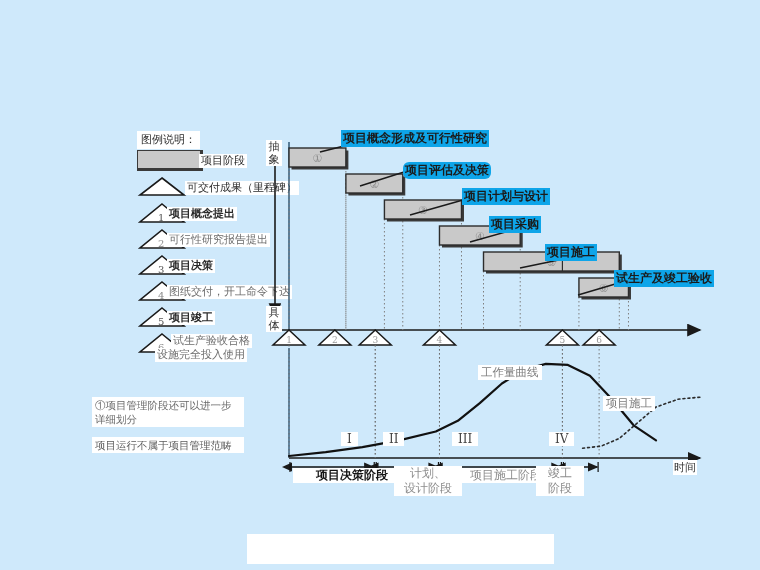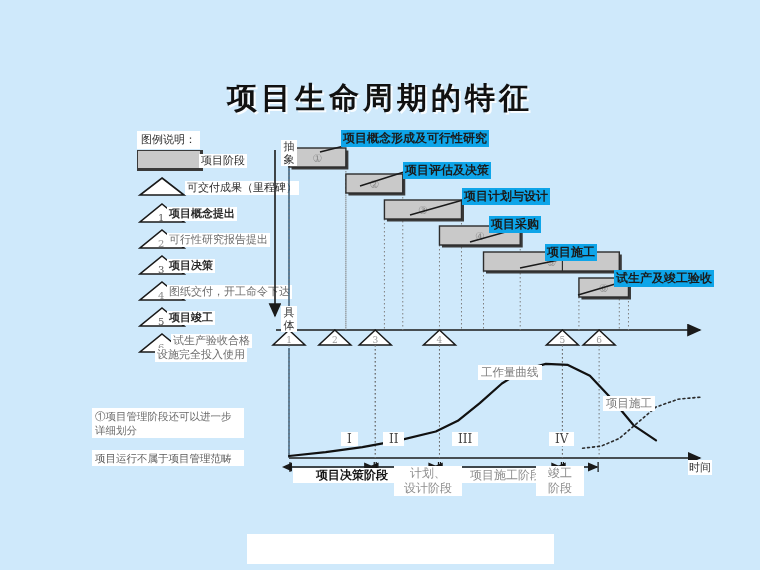--- a/index.html
+++ b/index.html
@@ -34,44 +34,43 @@
   .lg-text.b{font-weight:bold;}
   .swatch{
     width:62px;height:17px;background:#c9c9c9;
     border:1px solid #3a3a3a;border-right-width:3px;border-bottom-width:3px;
     display:inline-block;vertical-align:middle;
   }
   .tri-ic{display:inline-block;vertical-align:middle;}
 
   
   #note{left:92px;top:396px;width:152px;}
-  .note-p{background:#fff;font-size:10.5px;line-height:14px;color:#6a6a6a;padding:1px 3px;margin:12px 0 10px 0;}
+  .note-p{background:#fff;font-size:10.5px;line-height:14px;color:#6a6a6a;padding:1px 3px;margin:1px 0 10px 0;}
   .note-p.second{color:#5d5d5d;}
 
   
   #bottomplate{left:247px;top:534px;width:307px;height:30px;background:#fff;}
 
   
   #chart{left:0;top:0;}
 
   
   .clab{font-family:"DejaVu Serif","Liberation Serif",serif;font-size:12px;color:#1b1b1b;background:#0ea5e9;padding:0 2px;white-space:nowrap;font-weight:bold;}
-  .axlab{font-family:"DejaVu Serif","Liberation Serif",serif;font-size:11px;color:#333;background:#fff;padding:0 1px;margin-left:15px;}
+  .axlab{font-family:"DejaVu Serif","Liberation Serif",serif;font-size:11px;color:#333;background:#fff;padding:0 1px;}
   .roman{font-family:"DejaVu Serif","Liberation Serif",serif;font-size:12px;color:#444;background:#fff;padding:0 6px;}
   .phase{font-family:"DejaVu Serif","Liberation Serif",serif;font-size:12px;background:#fff;padding:0 3px;text-align:center;line-height:15px;}
   .phase.dark{color:#141414;font-weight:bold;}
   .phase.grey{color:#8d8d8d;}
   .curvelab{font-family:"DejaVu Serif","Liberation Serif",serif;font-size:11.5px;color:#7e7e7e;background:#fff;padding:0 3px;white-space:nowrap;}
 </style>
 </head>
 <body>
 
 <div id="stage">
 
-  <div class="abs" id="title">项目生命周期的特征</div>
 
   <div class="abs" id="legend">
 
     <div class="lg-row" style="height:22px;">
       <span class="lg-title cn">图例说明：</span>
     </div>
 
     <div class="lg-row" style="height:25px;">
       <span class="swatch"></span><span class="lg-text cn" style="position:absolute;left:62px;top:4px;">项目阶段</span>
     </div>
@@ -240,21 +239,21 @@
       <line x1="564.415" y1="467" x2="597.115" y2="467" stroke="#111" stroke-width="1.3" marker-start="url(#ahr)" marker-end="url(#ahl)"></line>
       <line x1="563.415" y1="462" x2="563.415" y2="472" stroke="#111" stroke-width="1.2"></line>
       <line x1="598.115" y1="462" x2="598.115" y2="472" stroke="#111" stroke-width="1.2"></line>
     </svg>
 
   <div id="overlays">
       <div class="abs axlab cn" style="left: 266px; top: 140px;;width:14px;line-height:13px;text-align:center;">抽象</div>
       <div class="abs axlab cn" style="left: 266px; top: 306px;;width:14px;line-height:13px;text-align:center;">具体</div>
       <div class="abs axlab cn" style="left: 673px; top: 460px;;font-size:11px;">时间</div>
       <div class="abs clab" style="left: 341px; top: 130px;">项目概念形成及可行性研究</div>
-      <div class="abs clab" style="left: 403px; top: 162px;">项目评估及决策</div>
+      <div class="abs clab" style="left: 403px; top: 162px; border-radius: 6px;">项目评估及决策</div>
       <div class="abs clab" style="left: 462px; top: 188px;">项目计划与设计</div>
       <div class="abs clab" style="left: 489px; top: 216px;">项目采购</div>
       <div class="abs clab" style="left: 545px; top: 244px;">项目施工</div>
       <div class="abs clab" style="left: 614px; top: 270px;">试生产及竣工验收</div>
       <div class="abs curvelab" style="left: 478px; top: 365px;">工作量曲线</div>
       <div class="abs curvelab" style="left: 603px; top: 396px;">项目施工</div>
       <div class="abs roman" style="left: 341px; top: 432px;">I</div>
       <div class="abs roman" style="left: 383px; top: 432px;">II</div>
       <div class="abs roman" style="left: 452px; top: 432px;">III</div>
       <div class="abs roman" style="left: 549px; top: 432px;">IV</div>

